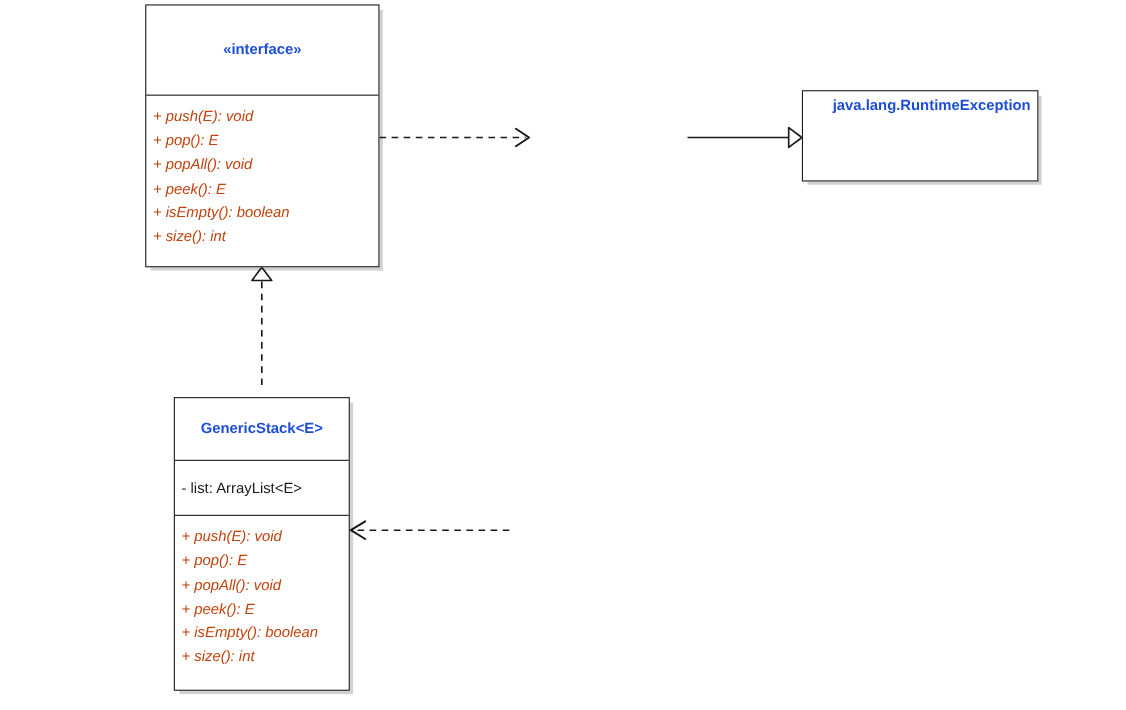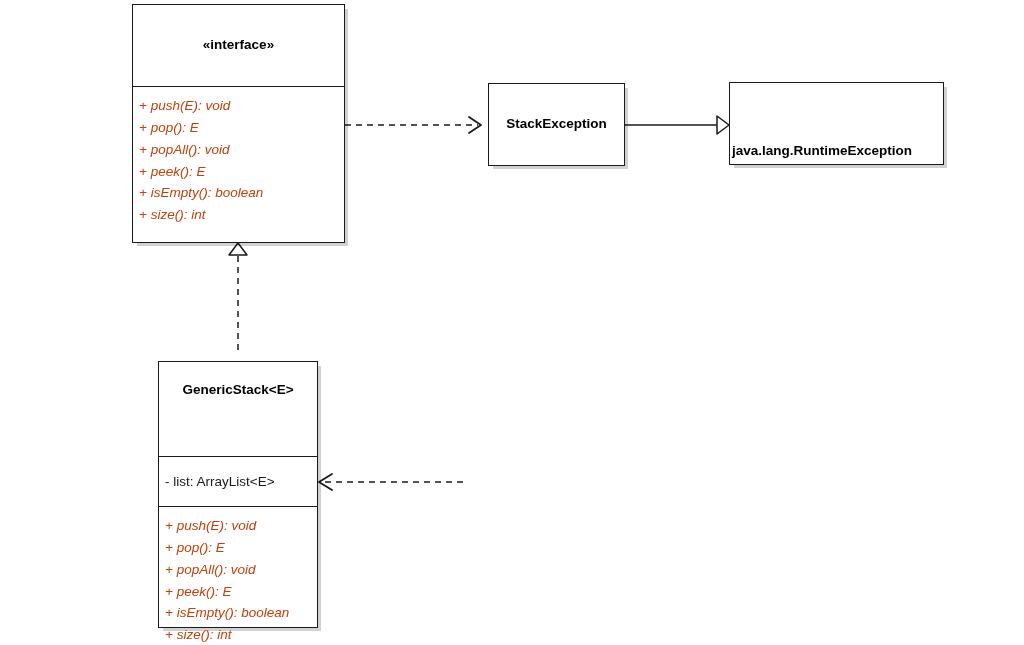--- a/index.html
+++ b/index.html
@@ -28,27 +28,27 @@
     z-index: 3;
   }
   .compartment {
     box-sizing: border-box;
   }
   .compartment + .compartment {
     border-top: 1.6px solid #1a1a1a;
   }
   .title-compartment {
     display: flex;
-    flex-direction: column;
+    flex-direction: row;
     align-items: center;
     justify-content: center;
     text-align: center;
     font-weight: bold;
     font-size: 13.5px;
-    color: #000000;
+    color: #1d4ed8;
     line-height: 1.35;
     padding: 4px 6px;
   }
   .title-compartment .stereotype {
     font-weight: bold;
     font-size: 13.5px;
   }
   .title-left {
     align-items: flex-start;
     text-align: left;
@@ -119,37 +119,32 @@
     <div class="compartment members-compartment" style="height:156px;">
       <div class="member-line">+ push(E): void</div>
       <div class="member-line">+ pop(): E</div>
       <div class="member-line">+ popAll(): void</div>
       <div class="member-line">+ peek(): E</div>
       <div class="member-line">+ isEmpty(): boolean</div>
       <div class="member-line">+ size(): int</div>
     </div>
   </div>
 
-  <div class="uml-box" style="left:488px; top:83px; width:137px; height:83px;">
-    <div class="compartment title-compartment" style="height:100%;">
-      <div>StackException</div>
-    </div>
-  </div>
 
   <div class="uml-box" style="left:729px; top:82px; width:215px; height:83px;">
     <div class="compartment title-compartment title-left" style="height:100%; justify-content:flex-end;">
       <div>java.lang.RuntimeException</div>
     </div>
   </div>
 
   <div class="uml-box" style="left:158px; top:361px; width:160px; height:267px;">
     <div class="compartment title-compartment" style="height:56px;">
       <div>GenericStack&lt;E&gt;</div>
     </div>
-    <div class="compartment attr-compartment" style="height:50px;margin-top:38px;">
+    <div class="compartment attr-compartment" style="height:50px;">
       <div class="member-line">- list: ArrayList&lt;E&gt;</div>
     </div>
     <div class="compartment members-compartment" style="height:159px;">
       <div class="member-line">+ push(E): void</div>
       <div class="member-line">+ pop(): E</div>
       <div class="member-line">+ popAll(): void</div>
       <div class="member-line">+ peek(): E</div>
       <div class="member-line">+ isEmpty(): boolean</div>
       <div class="member-line">+ size(): int</div>
     </div>

